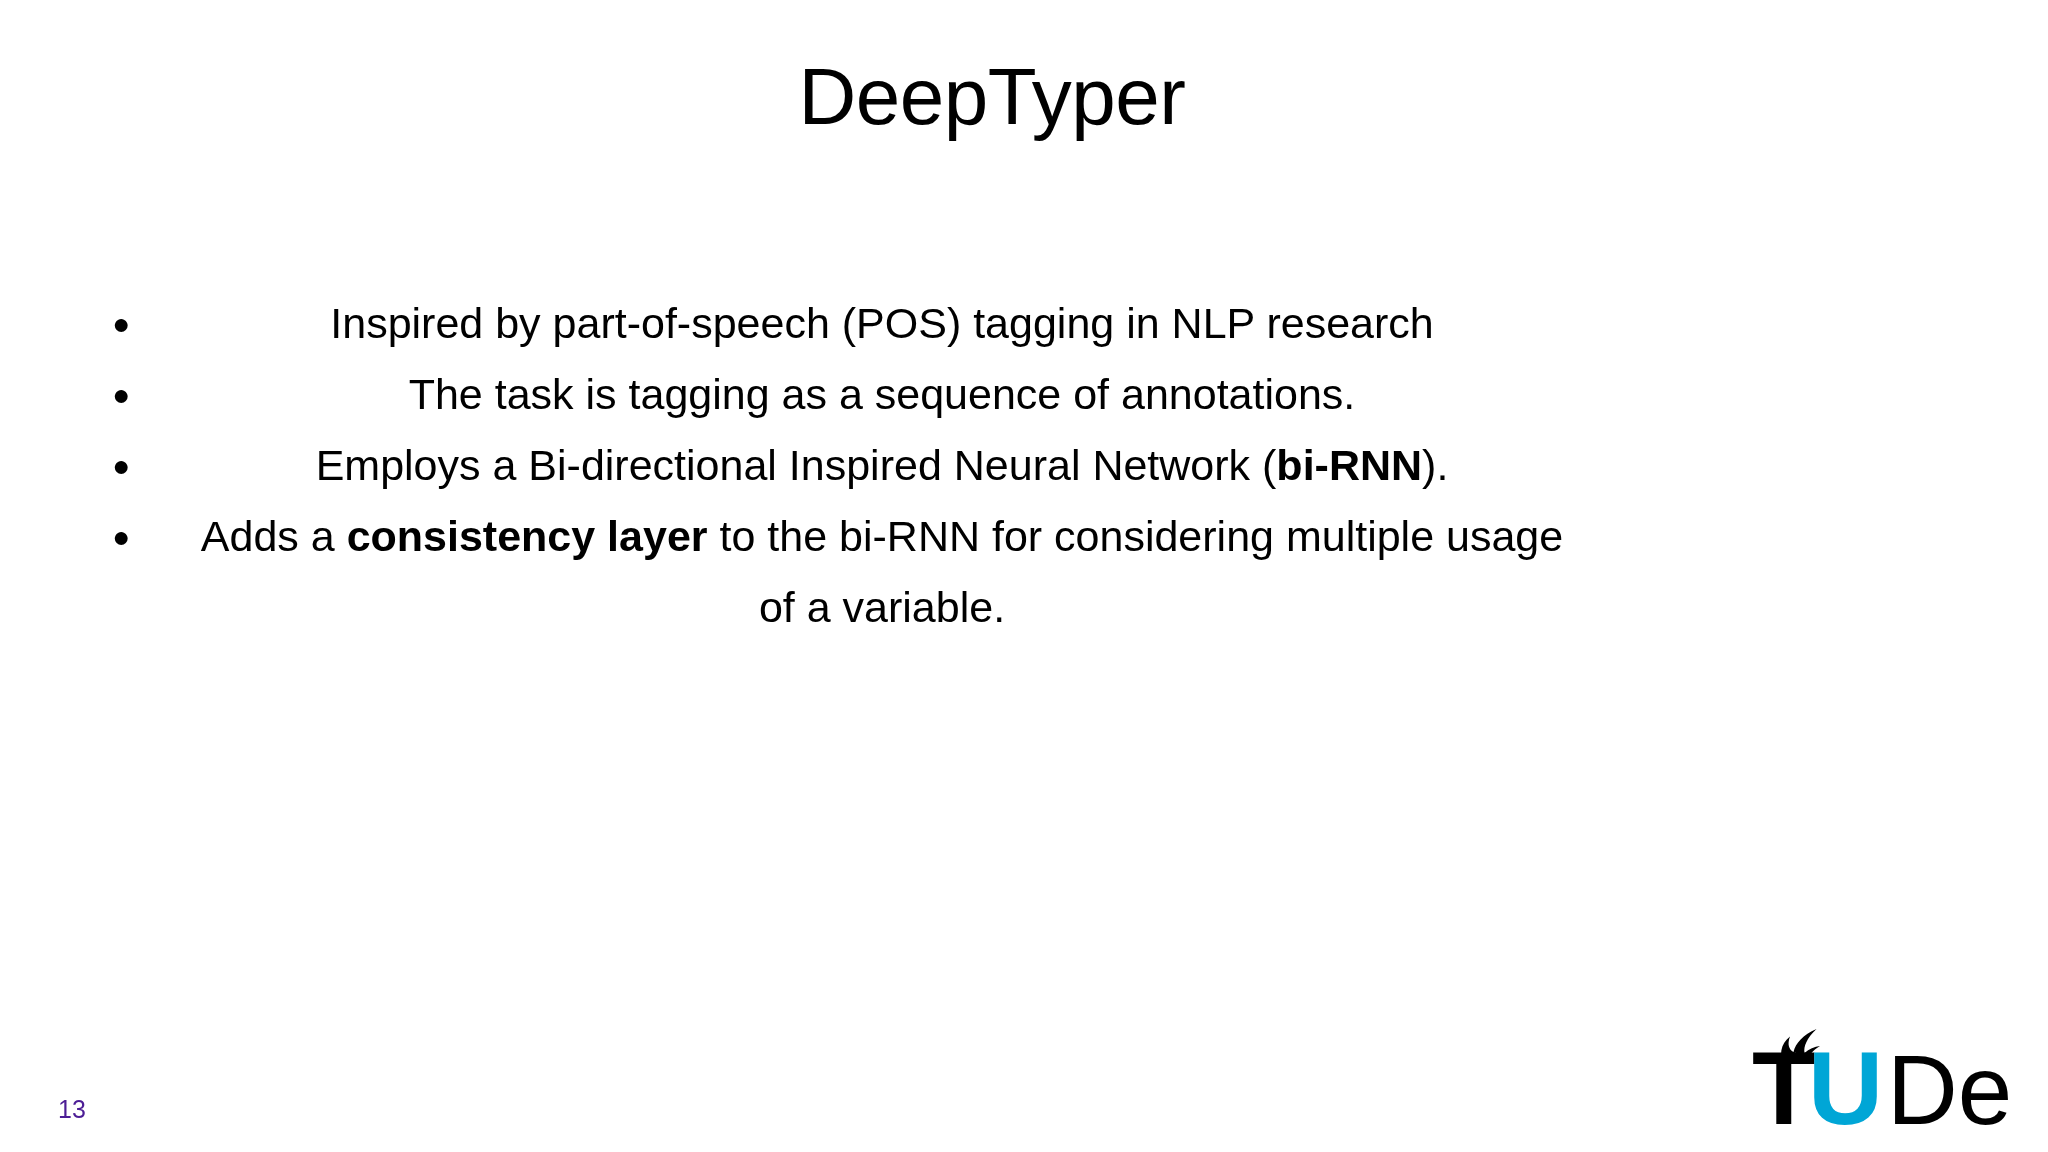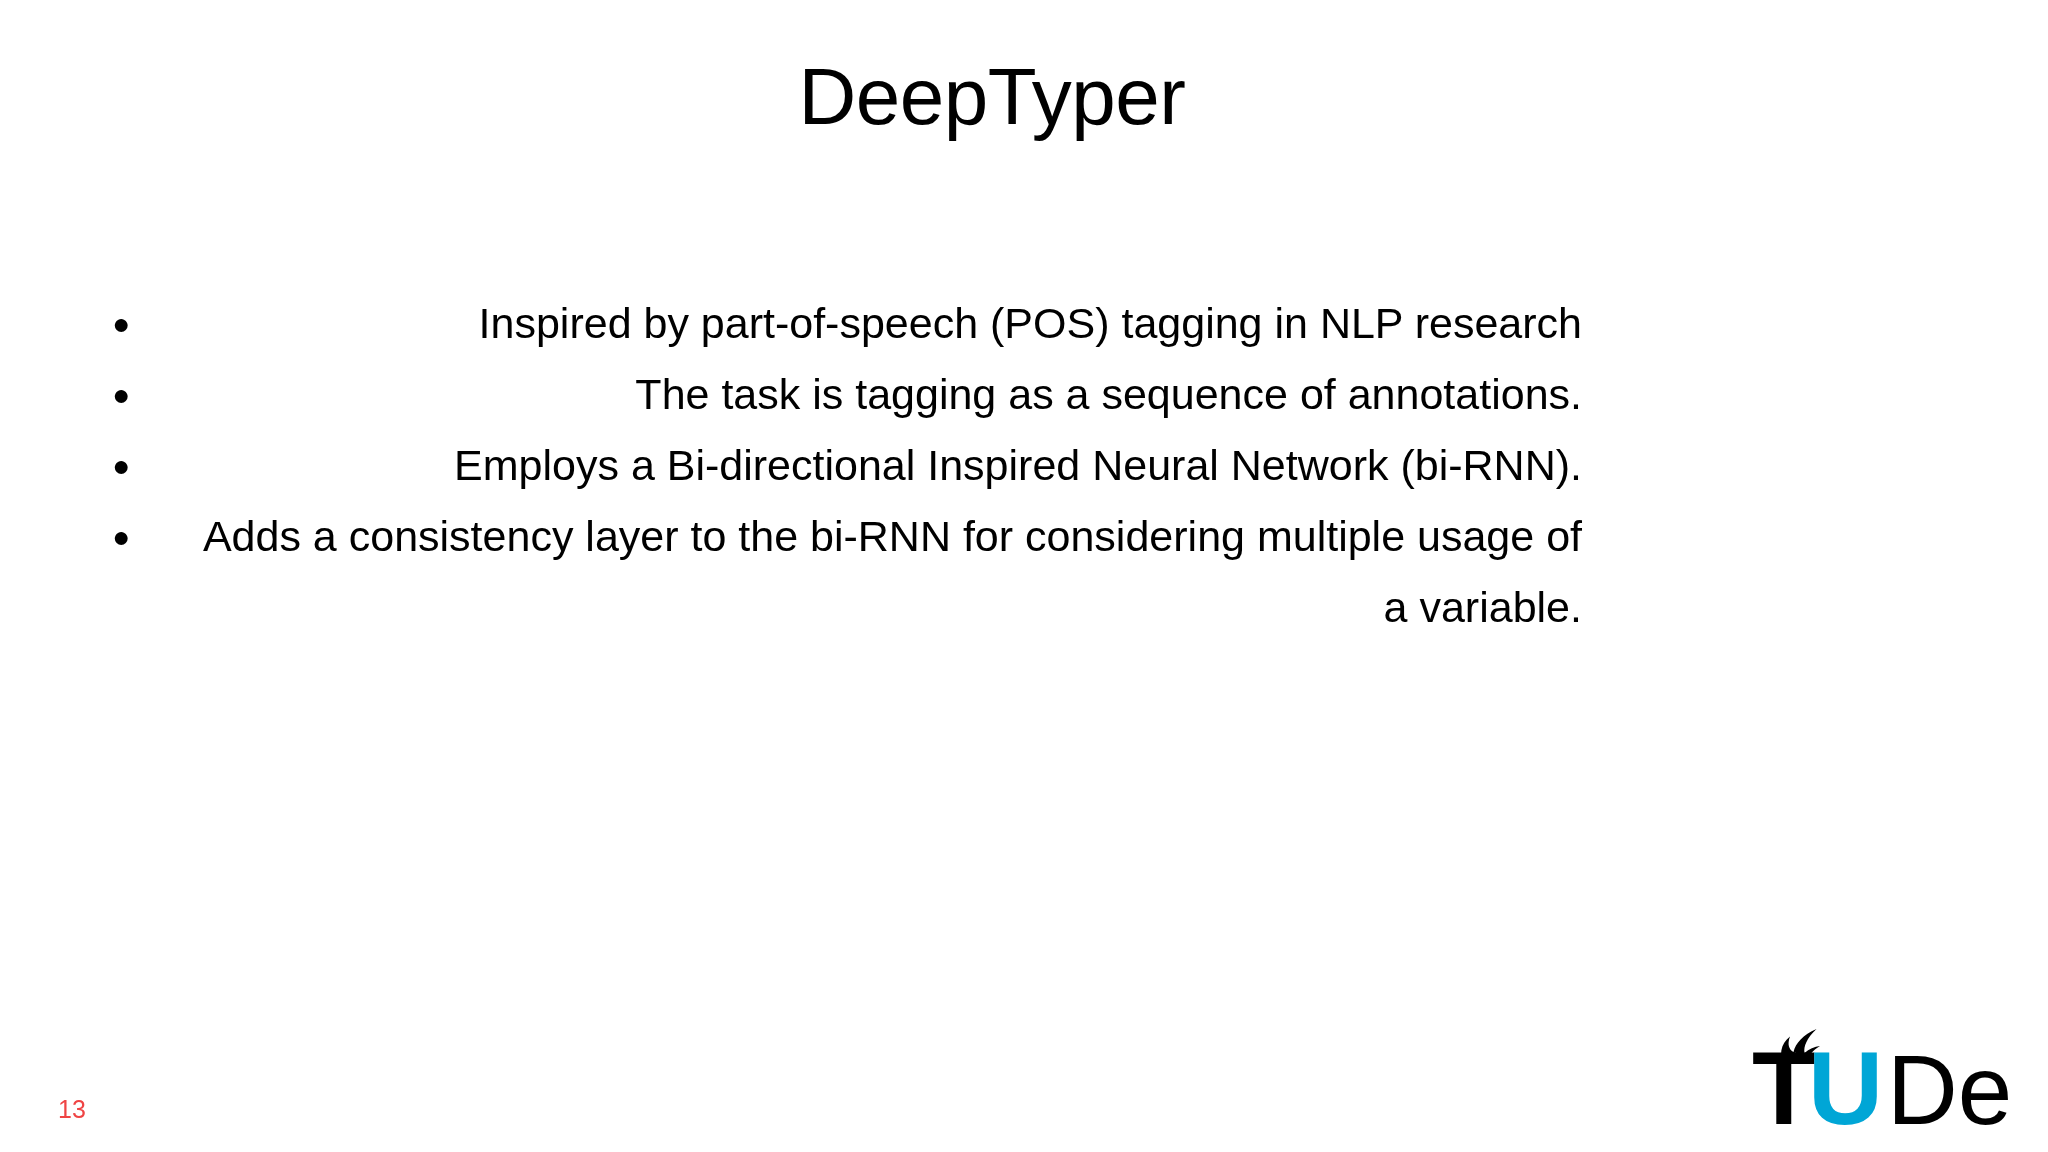--- a/index.html
+++ b/index.html
@@ -56,33 +56,33 @@
     padding-left: 12px;
     font-size: 30px;
     line-height: 71px;
     color: #000000;
     box-sizing: border-box;
   }
   .bullet-text {
     flex: 1 1 auto;
     max-width: 1400px;
     padding-left: 2px;
-    text-align: right;
+    text-align: center;
   }
   .bullet-text b {
-    font-weight: 400;
+    font-weight: 700;
   }
 
   
   .page-number {
     position: absolute;
     left: 58px;
     bottom: 28px;
     font-size: 25px;
-    color: #ef4444;
+    color: #4c1d95;
     font-weight: 400;
   }
 
   
   .tud-logo {
     position: absolute;
     right: 30px;
     bottom: 12px;
     width: 270px;
     height: 128px;

